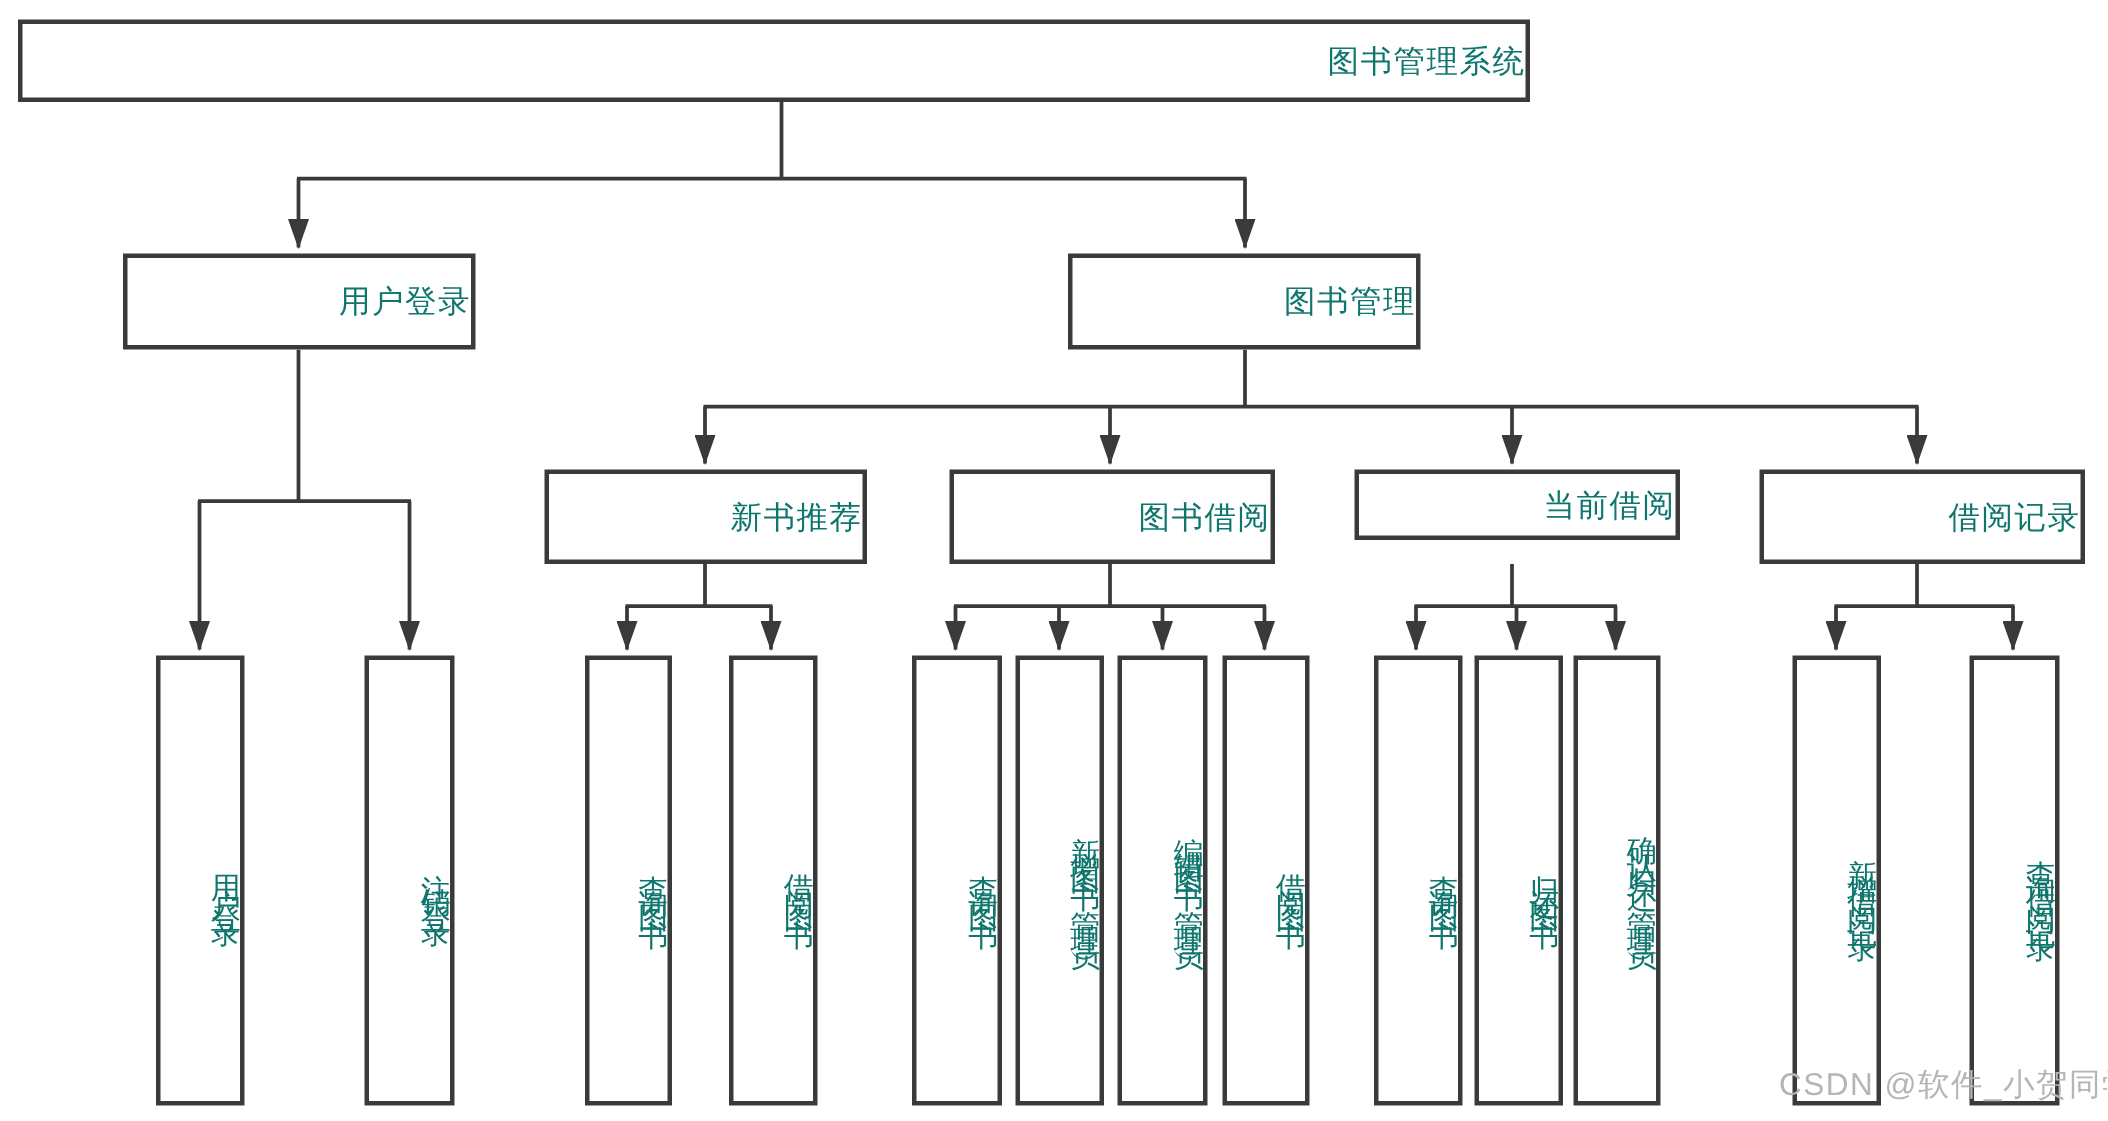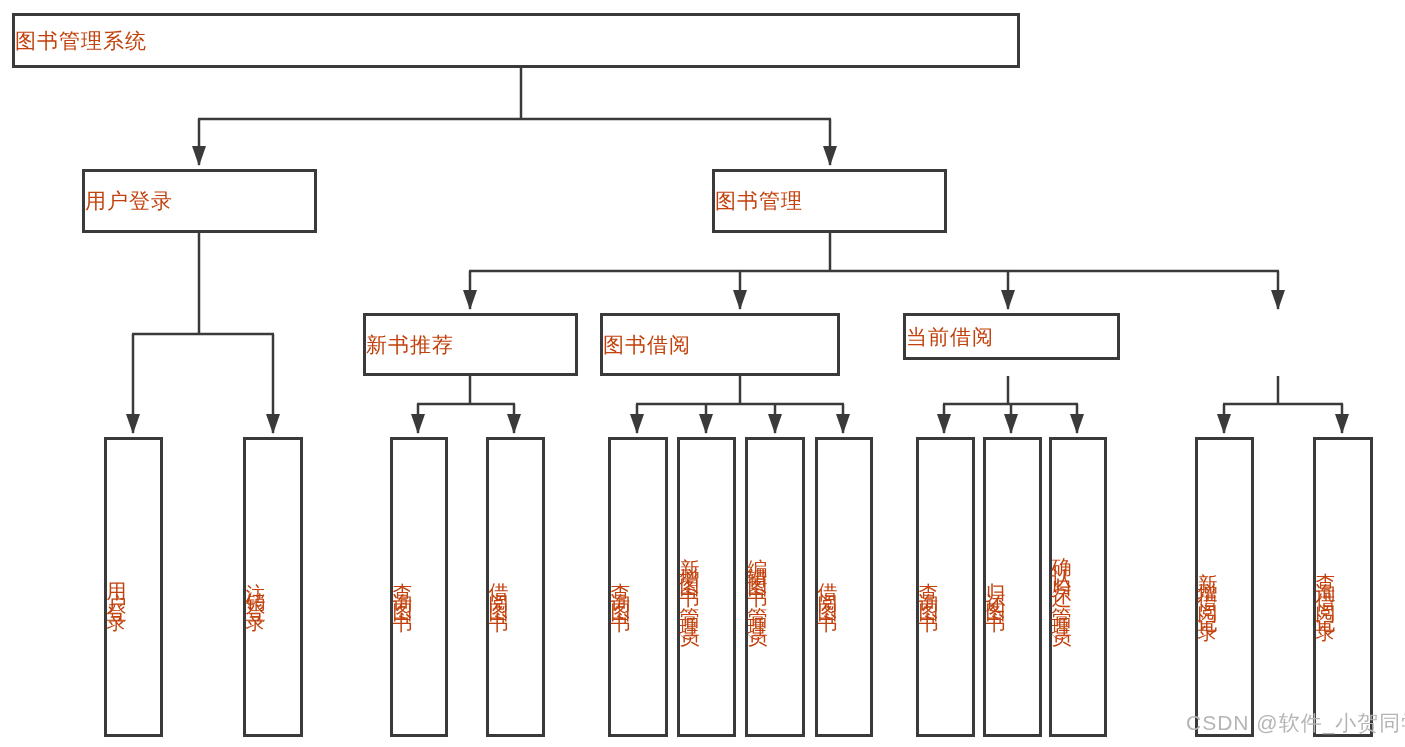--- a/index.html
+++ b/index.html
@@ -13,22 +13,22 @@
   .connector-layer {
     position:absolute; left:0; top:0; width:1405px; height:747px;
     pointer-events:none;
   }
   .cl { stroke:#3a3a3a; stroke-width:2.5; fill:none; }
   .node {
     position:absolute;
     box-sizing:border-box;
     border:3px solid #3a3a3a;
     background:#ffffff;
-    display:flex; align-items:center; justify-content:flex-start;
-    color:#c2410c;
+    display:flex; align-items:center; justify-content:flex-end;
+    color:#0f766e;
   }
   .hlabel { font-size:21px; letter-spacing:1px; white-space:nowrap; }
   .vlabel {
     writing-mode:vertical-rl;
     text-orientation:mixed;
     font-size:20px;
     letter-spacing:10px;
     line-height:1;
     white-space:nowrap;
   }
@@ -101,25 +101,28 @@
   <div class="node" style="left:82px;top:169px;width:235px;height:64px">
     <span class="hlabel">用户登录</span>
   </div>
   <div class="node" style="left:712px;top:169px;width:235px;height:64px">
     <span class="hlabel">图书管理</span>
   </div>
 
   <div class="node" style="left:363px;top:313px;width:215px;height:63px">
     <span class="hlabel">新书推荐</span>
   </div>
-  <div class="node" style="left:600px;top:313px;width:240px;height:63px">
+  <div class="node" style="left:633px;top:313px;width:217px;height:63px">
     <span class="hlabel">图书借阅</span>
   </div>
   <div class="node" style="left:903px;top:313px;width:217px;height:47px">
     <span class="hlabel">当前借阅</span>
+  </div>
+  <div class="node" style="left:1173px;top:313px;width:217px;height:63px">
+    <span class="hlabel">借阅记录</span>
   </div>
 
   <div class="node" style="left:104px;top:437px;width:59px;height:300px">
     <span class="vlabel">用户登录</span>
   </div>
   <div class="node" style="left:243px;top:437px;width:60px;height:300px">
     <span class="vlabel">注销登录</span>
   </div>
 
   <div class="node" style="left:390px;top:437px;width:58px;height:300px">

